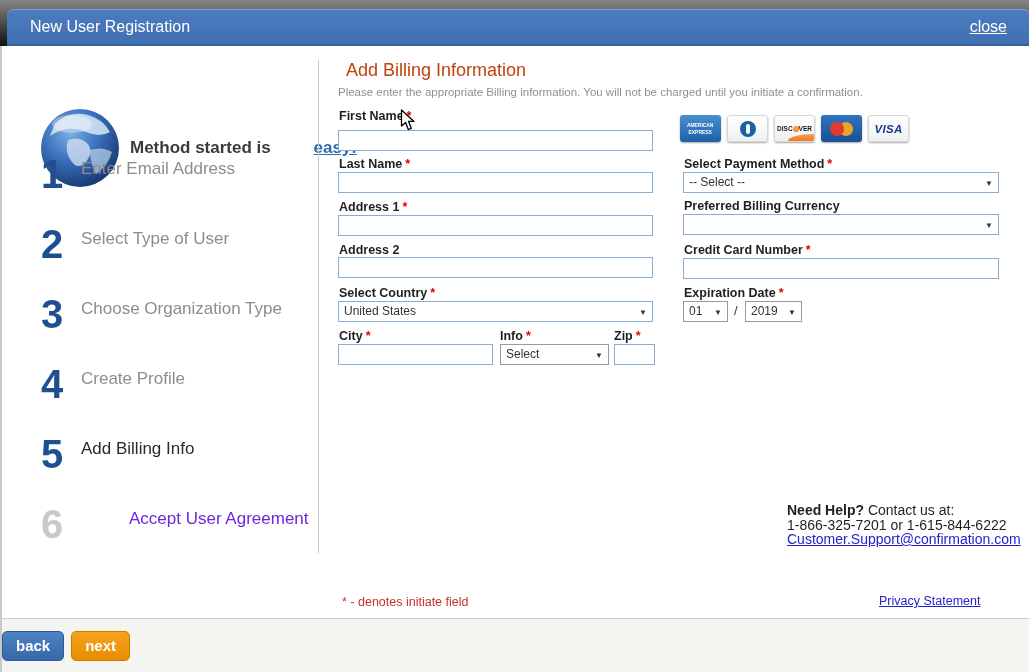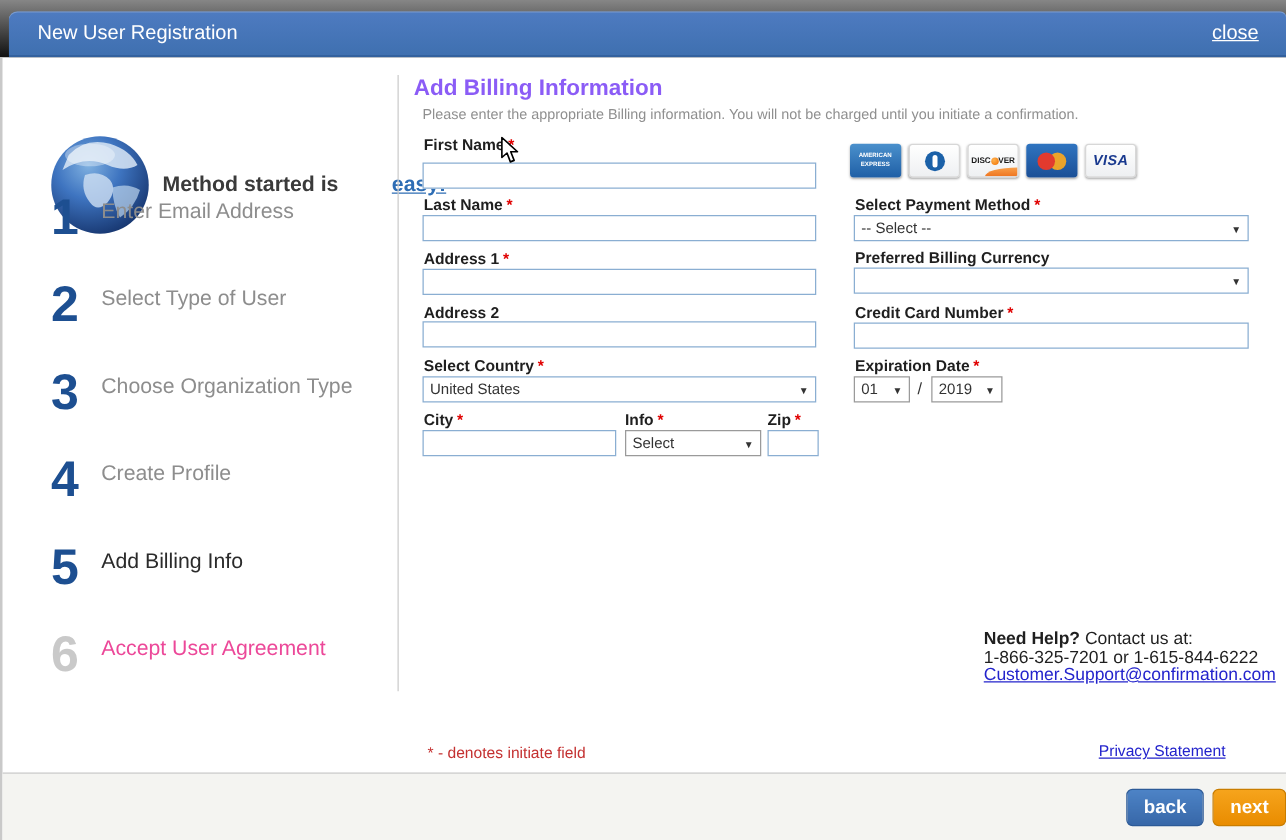--- a/index.html
+++ b/index.html
@@ -26,24 +26,24 @@
     border-left:2px solid #c9c9c9; }
   
   .logo-row { position:absolute; left:36px; top:60px; display:flex; align-items:center; gap:8px; }
   .tagline { font-size:17px; font-weight:bold; color:#3a3a3a; white-space:nowrap; }
   .tagline .hl { color:#2e6db4; text-decoration:underline; cursor:pointer;margin-left:38px; }
   .step { position:absolute; left:36px; width:275px; display:flex; gap:15px; }
   .step-num { font-size:40px; font-weight:bold; color:#1d4f91; line-height:42px; width:28px; text-align:center; }
   .step-label { font-size:17px; color:#8d8d8d; padding-top:6px; white-space:nowrap; }
   .step.current .step-label { color:#2b2b2b; }
   .step.upcoming .step-num { color:#c9c9c9; }
-  .step.upcoming .step-label { color:#ec4899; }
+  .step.upcoming .step-label { color:#6d28d9;margin-left:48px; }
   .divider-v { position:absolute; left:316px; top:60px; width:1px; height:493px; background:#cccccc; }
   
-  .heading { position:absolute; left:329px; top:60px; font-size:18px; font-weight:bold; color:#8b5cf6; }
+  .heading { position:absolute; left:344px; top:60px; font-size:18px; font-weight:normal; color:#c2410c; }
   .subheading { position:absolute; left:336px; top:86px; font-size:11.5px; color:#8f8f8f; }
   
   .lbl { position:absolute; font-size:12.5px; font-weight:bold; color:#1f1f1f; white-space:nowrap; }
   .req { color:#e00000; margin-left:3px; }
   .ti { position:absolute; height:21px; border:1px solid #8aaed2; background:#fff;
     font-size:12px; padding:0 4px; font-family:"Liberation Sans", sans-serif; }
   .sel { position:absolute; height:21px; border:1px solid #8aaed2; background:#fff;
     font-size:12px; color:#333; line-height:19px; padding:0 18px 0 5px; cursor:pointer;
     white-space:nowrap; overflow:hidden; }
   .sel .arrow { position:absolute; right:5px; top:1px; font-size:8px; line-height:19px; color:#333; }
@@ -73,21 +73,21 @@
   .mc-yellow { width:14px; height:14px; border-radius:50%; background:#f5a623; opacity:.95; }
   .card-visa { display:flex; align-items:center; justify-content:center; }
   .card-visa span { color:#1a3a8f; font-weight:bold; font-style:italic; font-size:11.5px; letter-spacing:.3px; }
   
   .help { position:absolute; left:785px; top:502px; font-size:14px; color:#1f1f1f; line-height:14.5px; }
   .help .mail { color:#2323cc; text-decoration:underline; cursor:pointer; }
   .req-note { position:absolute; left:340px; top:595px; font-size:12.5px; color:#c43131; }
   .privacy { position:absolute; left:877px; top:594px; font-size:12.5px; color:#2323cc;
     text-decoration:underline; cursor:pointer; }
   .footer { position:absolute; left:0; right:0; top:618px; height:54px; background:#f4f4f1;
-    border-top:1px solid #cccccc; display:flex; align-items:center; justify-content:flex-end; gap:7px; }
+    border-top:1px solid #cccccc; display:flex; align-items:center; justify-content:flex-start; gap:7px; }
   .btn { border-radius:5px; font-size:15px; font-weight:bold; color:#fff; padding:5px 13px 6px;
     cursor:pointer; font-family:"Liberation Sans", sans-serif; }
   .btn-back { background:linear-gradient(#4d83c6,#3767a8); border:1px solid #2c5a97; }
   .btn-next { background:linear-gradient(#f6a41c,#e98c00); border:1px solid #c97d00; }
   .cursor { position:absolute; left:400px; top:109px; z-index:50; pointer-events:none; }
 </style>
 </head>
 <body>
 
 <div class="backdrop"></div>

